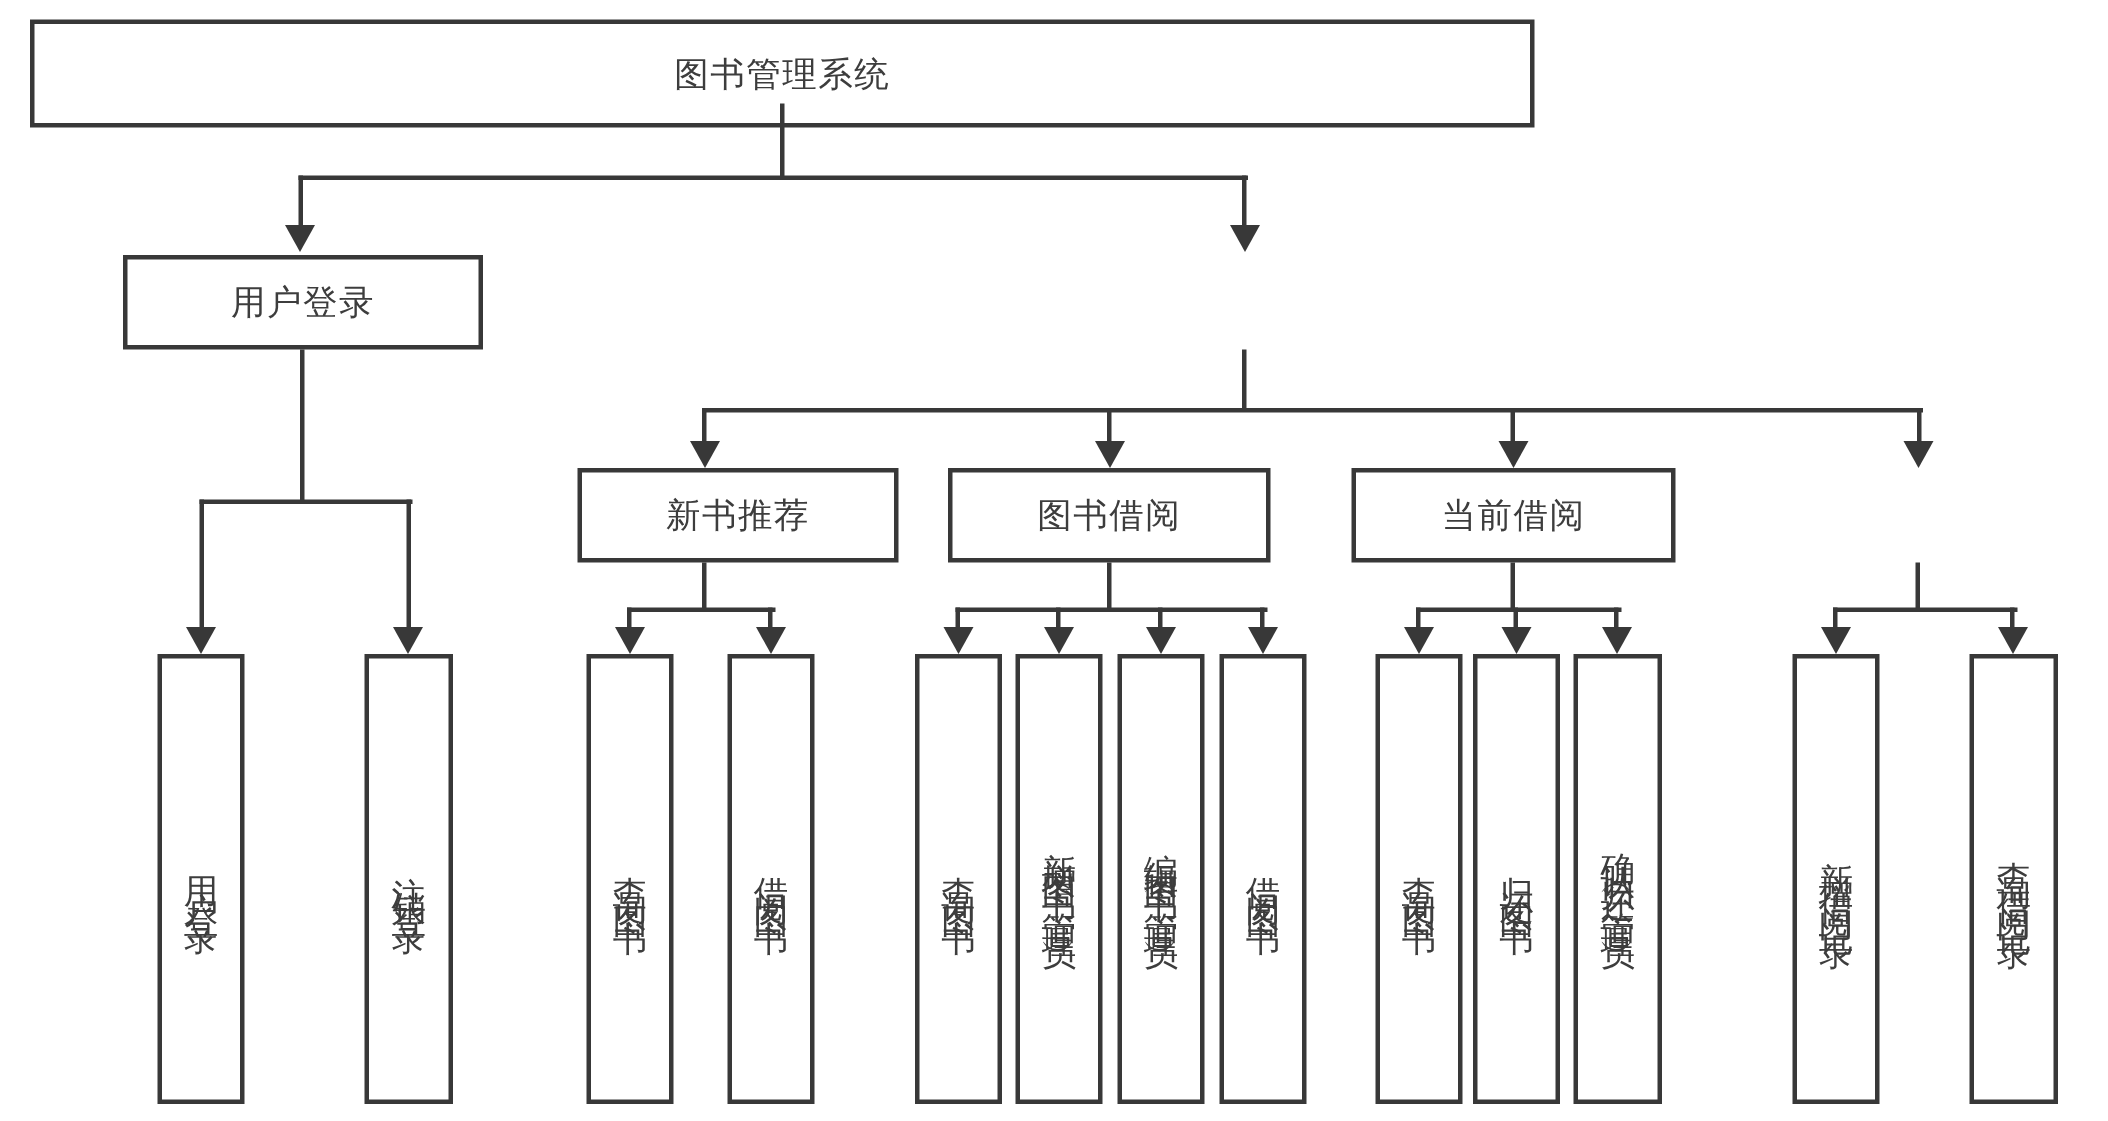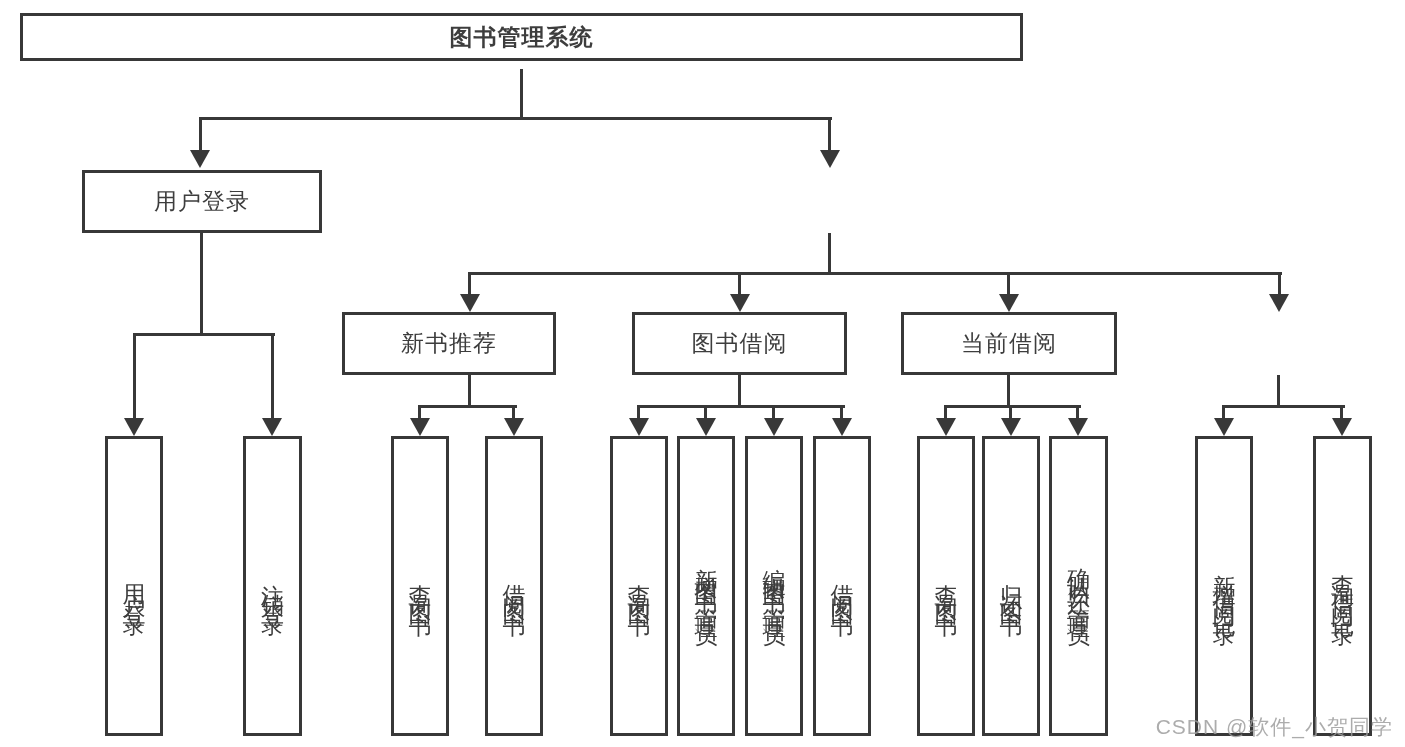--- a/index.html
+++ b/index.html
@@ -52,21 +52,21 @@
     color:rgba(158,158,158,0.85);
     letter-spacing:1px;
     white-space:nowrap;
   }
 </style>
 </head>
 <body>
 
 <div class="stage">
 
-  <div class="node" style="left:20px;top:13px;width:1003px;height:48px;font-weight:bold;">图书管理系统</div>
+  <div class="node" style="left:20px;top:13px;width:1003px;height:72px;">图书管理系统</div>
 
   <div class="ln v" style="left:520px;top:69px;height:50px;"></div>
   <div class="ln h" style="left:199px;top:117px;width:633px;"></div>
   <div class="ln v" style="left:199px;top:117px;height:35px;"></div>
   <div class="arr" style="left:190px;top:150px;"></div>
   <div class="ln v" style="left:828px;top:117px;height:35px;"></div>
   <div class="arr" style="left:820px;top:150px;"></div>
 
   <div class="node" style="left:82px;top:170px;width:240px;height:63px;">用户登录</div>
 
@@ -81,21 +81,21 @@
   <div class="ln h" style="left:468px;top:272px;width:814px;"></div>
   <div class="ln v" style="left:468px;top:272px;height:24px;"></div>
   <div class="arr" style="left:460px;top:294px;"></div>
   <div class="ln v" style="left:738px;top:272px;height:24px;"></div>
   <div class="arr" style="left:730px;top:294px;"></div>
   <div class="ln v" style="left:1007px;top:272px;height:24px;"></div>
   <div class="arr" style="left:999px;top:294px;"></div>
   <div class="ln v" style="left:1278px;top:272px;height:24px;"></div>
   <div class="arr" style="left:1269px;top:294px;"></div>
 
-  <div class="node" style="left:342px;top:312px;width:214px;height:63px;">新书推荐</div>
+  <div class="node" style="left:385px;top:312px;width:214px;height:63px;">新书推荐</div>
   <div class="node" style="left:901px;top:312px;width:216px;height:63px;">当前借阅</div>
   <div class="node" style="left:632px;top:312px;width:215px;height:63px;">图书借阅</div>
 
   <div class="ln v" style="left:468px;top:375px;height:32px;"></div>
   <div class="ln h" style="left:418px;top:405px;width:99px;"></div>
   <div class="ln v" style="left:418px;top:405px;height:15px;"></div>
   <div class="arr" style="left:410px;top:418px;"></div>
   <div class="ln v" style="left:512px;top:405px;height:15px;"></div>
   <div class="arr" style="left:504px;top:418px;"></div>
 
@@ -137,15 +137,14 @@
   <div class="node vbox tight" style="left:745px;top:436px;width:58px;height:300px;">编辑图书（管理员）</div>
   <div class="node vbox" style="left:813px;top:436px;width:58px;height:300px;">借阅图书</div>
 
   <div class="node vbox" style="left:917px;top:436px;width:58px;height:300px;">查询图书</div>
   <div class="node vbox" style="left:982px;top:436px;width:58px;height:300px;">归还图书</div>
   <div class="node vbox tight" style="left:1049px;top:436px;width:59px;height:300px;">确认归还（管理员）</div>
 
   <div class="node vbox" style="left:1195px;top:436px;width:58px;height:300px;">新增借阅记录</div>
   <div class="node vbox" style="left:1313px;top:436px;width:59px;height:300px;">查询借阅记录</div>
 
-  <div class="watermark">CSDN @软件_小贺同学</div>
 
 </div>
 
 </body></html>

